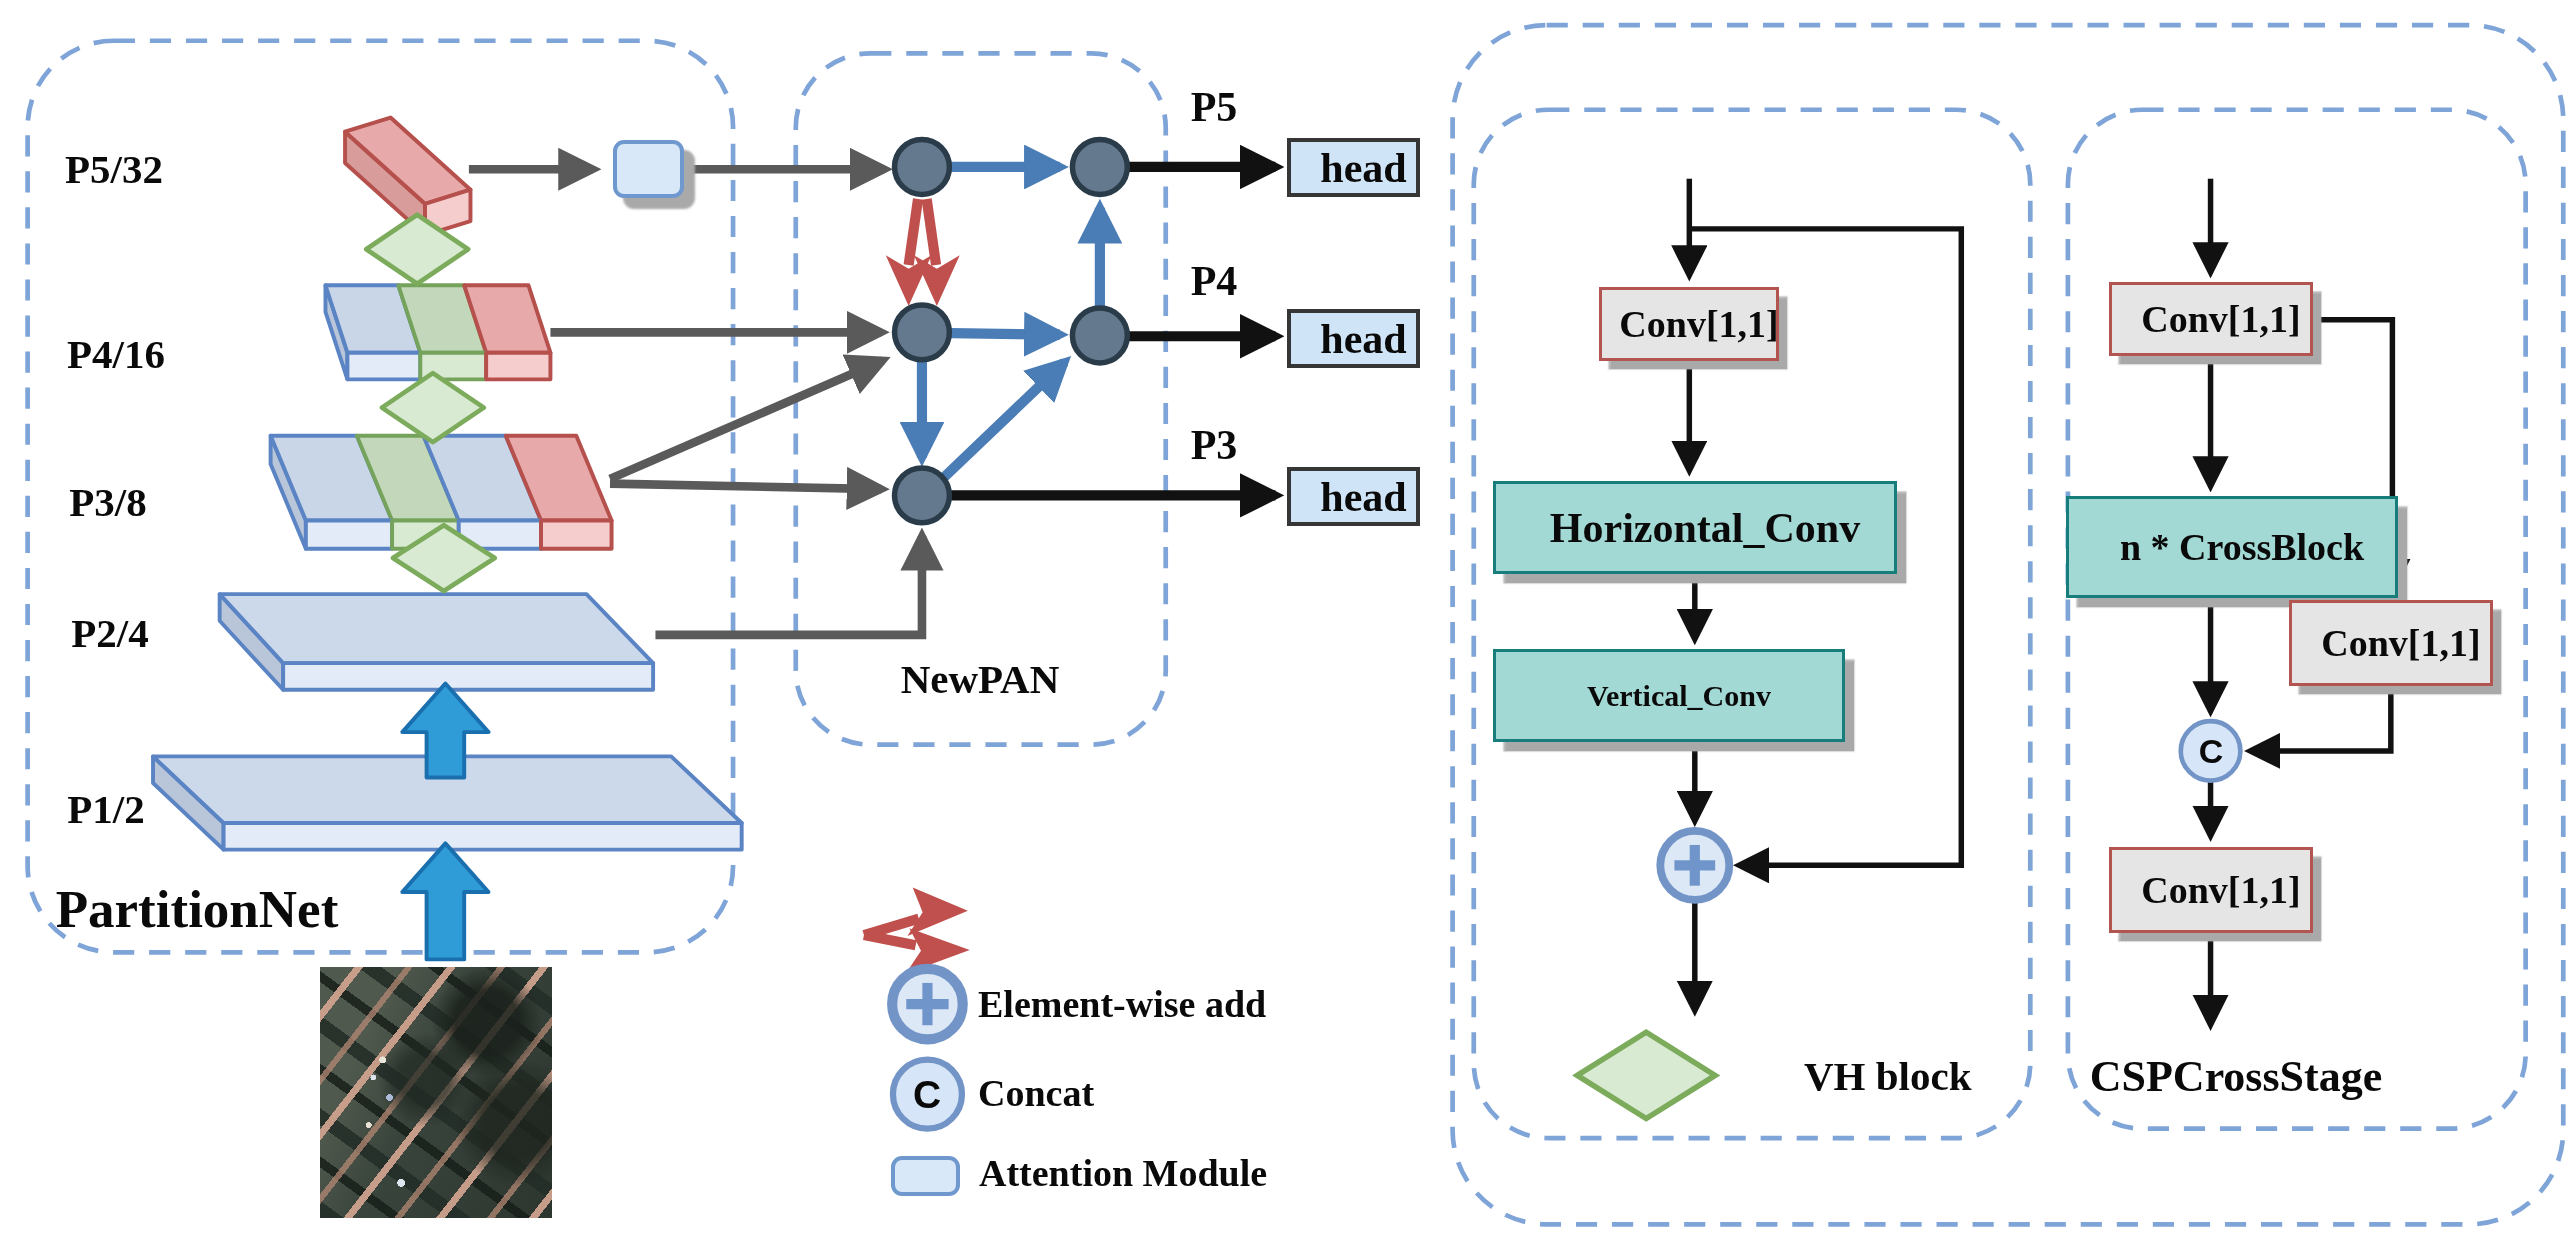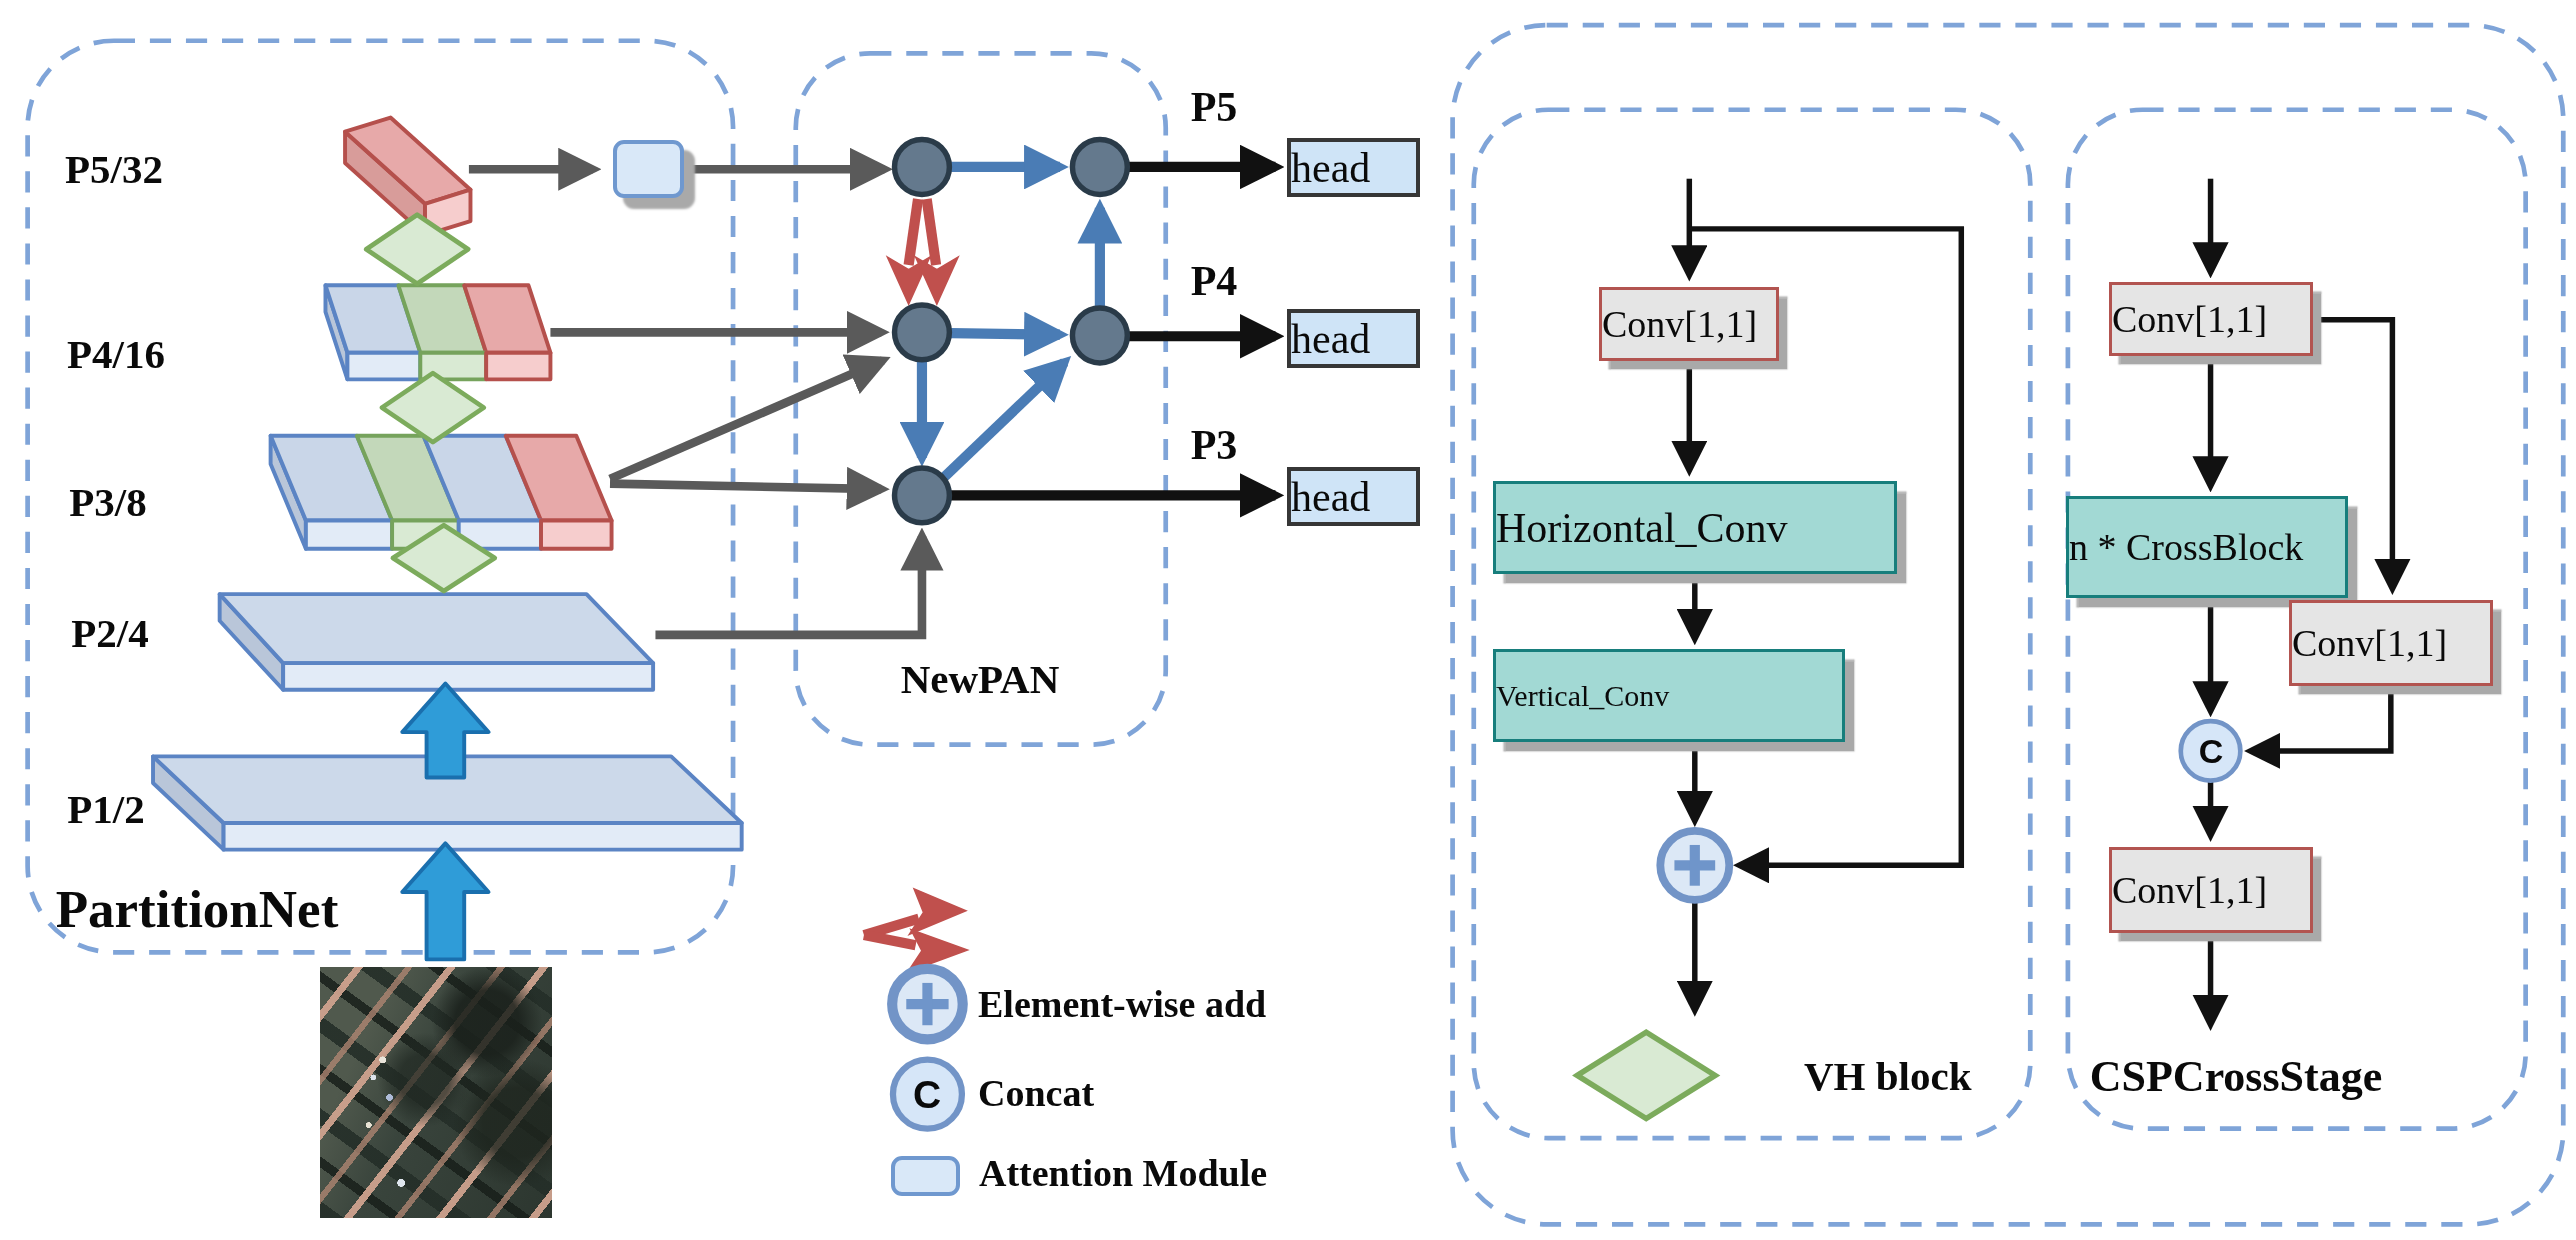--- a/index.html
+++ b/index.html
@@ -2,22 +2,22 @@
 <html style="font-size:12.5px"><head>
 <meta charset="utf-8">
 <style>
   html,body{margin:0;padding:0;background:#fff;}
   .stage{position:relative;width:2576px;height:1240px;background:#fff;overflow:hidden;
          font-family:"Liberation Serif","DejaVu Serif",serif;}
   svg.layer{position:absolute;left:0;top:0;}
   .dash{fill:none;stroke:#7fa4d8;stroke-width:6;stroke-dasharray:27 19;}
   .t{position:absolute;transform:translate(-50%,-50%);font-weight:bold;color:#0a0a0a;white-space:nowrap;}
   .tl{position:absolute;transform:translate(0,-50%);font-weight:bold;color:#0a0a0a;white-space:nowrap;}
-  .bx{position:absolute;box-sizing:border-box;display:flex;align-items:center;justify-content:flex-start;
-      font-weight:normal;color:#0a0a0a;white-space:nowrap;}
+  .bx{position:absolute;box-sizing:border-box;display:flex;align-items:center;justify-content:center;
+      font-weight:bold;color:#0a0a0a;white-space:nowrap;padding-left:20px;}
   .pink{background:#e5e5e5;border:3.9px solid #b25450;box-shadow:9.4px 9.4px 1.6px #a9a9a9;}
   .teal{background:#a2d9d4;border:3.9px solid #177e7c;box-shadow:10.2px 10.2px 1.6px #a9a9a9;}
   .headbx{background:#cfe4f7;border:4.7px solid #363636;}
   .attn{background:#d9e8f8;border:4.7px solid #6f98cf;border-radius:11px;}
   .attnshadow{box-shadow:10.2px 10.2px 2.4px #a9a9a9;}
   .sym{position:absolute;transform:translate(-50%,-50%);font-family:"Liberation Sans","DejaVu Sans",sans-serif;
        font-weight:bold;line-height:1;}
   .satellite{position:absolute;left:320px;top:967px;width:232px;height:251px;
      background-color:#3a453c;
      background-image:
@@ -230,21 +230,21 @@
       <span>Horizontal_Conv</span>
     </div>
   <div class="bx teal" style="left:1493px;top:649px;width:352px;height:93px;font-size:30px">
       <span>Vertical_Conv</span>
     </div>
   <div class="tl" style="left:1804px;top:1076px;font-size:41px">VH block</div>
 
   <div class="bx pink" style="left:2109px;top:282px;width:204px;height:74px;font-size:38px">
       <span>Conv[1,1]</span>
     </div>
-  <div class="bx teal" style="left:2066px;top:496px;width:282px;height:102px;font-size:38px">
+  <div class="bx teal" style="left:2066px;top:496px;width:332px;height:102px;font-size:38px">
       <span>n * CrossBlock</span>
     </div>
   <div class="bx pink" style="left:2289px;top:600px;width:204px;height:86px;font-size:38px">
       <span>Conv[1,1]</span>
     </div>
   <div class="sym" style="left:2211px;top:751px;font-size:34px;color:#0a0a0a">C</div>
   <div class="bx pink" style="left:2109px;top:847px;width:204px;height:86px;font-size:38px">
       <span>Conv[1,1]</span>
     </div>
   <div class="t" style="left:2236px;top:1076px;font-size:44px">CSPCrossStage</div>

